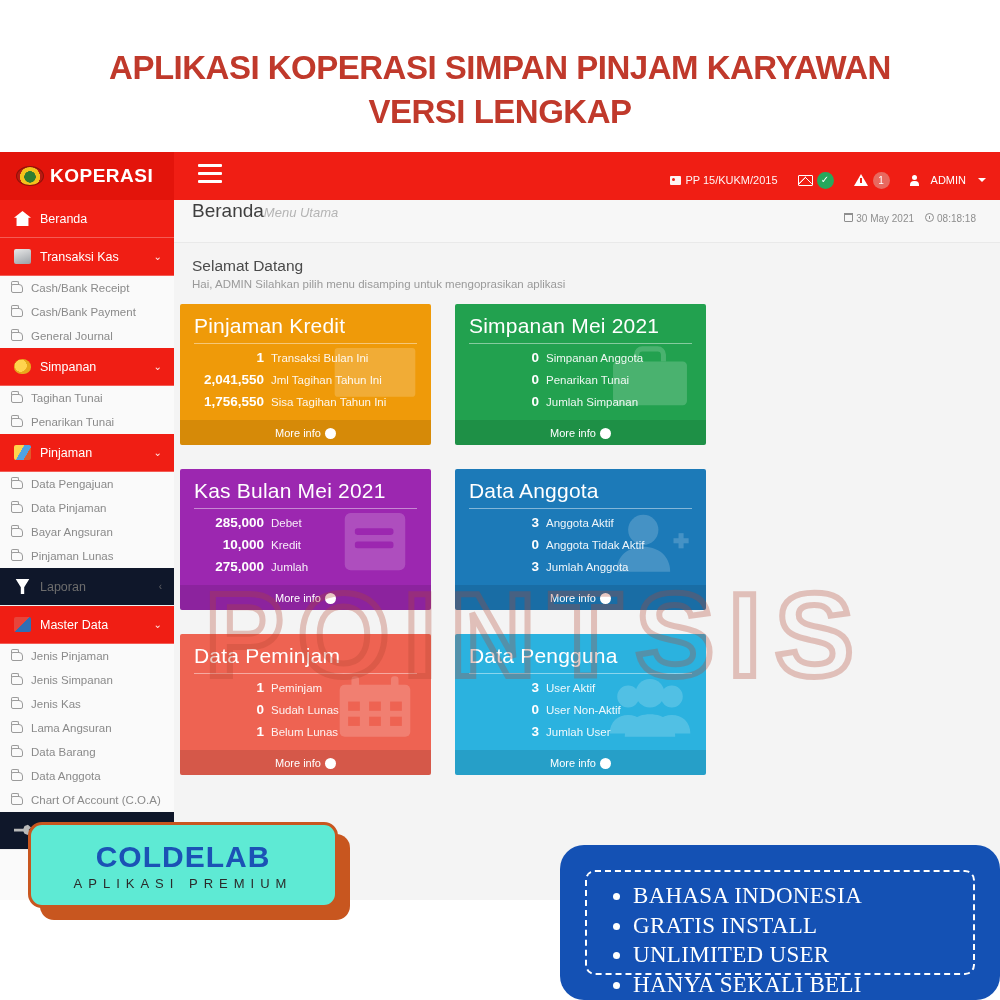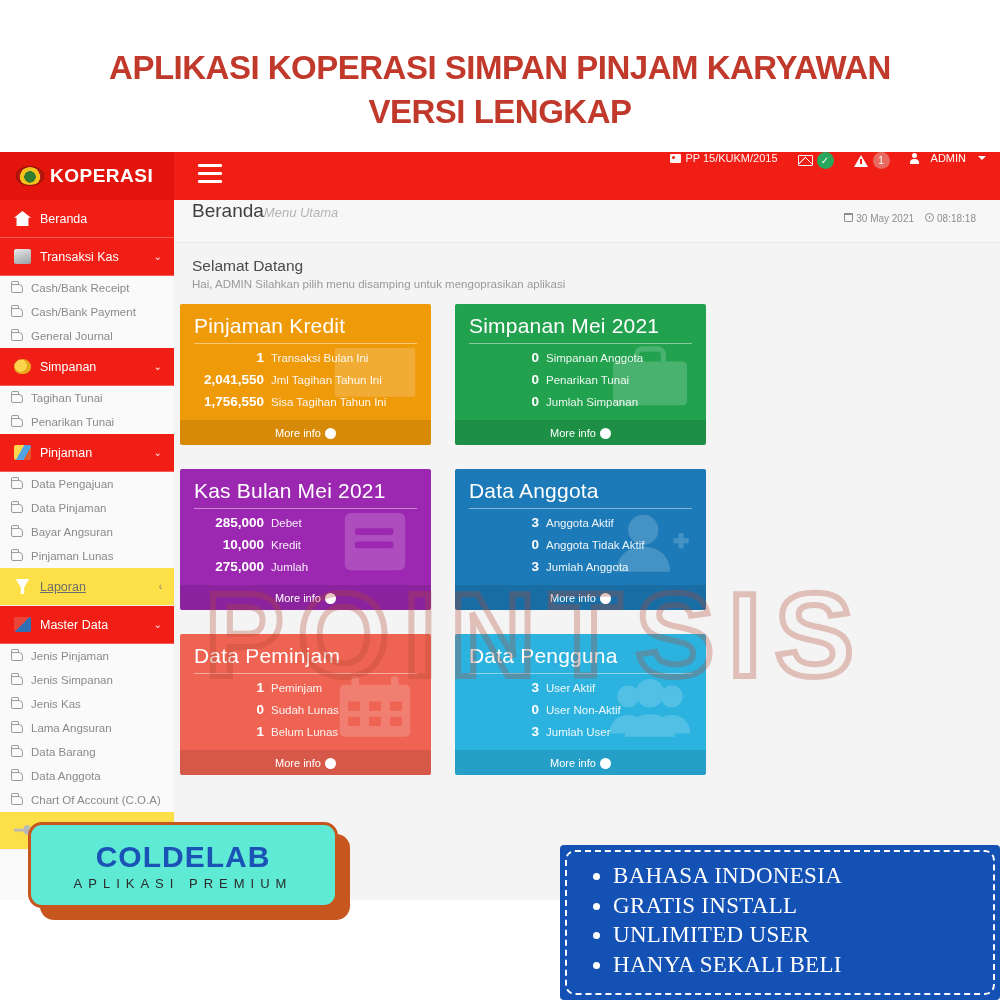--- a/index.html
+++ b/index.html
@@ -34,21 +34,21 @@
   .brand-logo{
     width:28px; height:20px; border-radius:50%;
     background:radial-gradient(circle at 50% 55%, #2e7d32 0 34%, #f5c21b 36% 60%, #b81a12 62% 100%);
     border:1px solid #8e1109; flex:none;
   }
   .brand-text{ color:#fff; font-weight:bold; font-size:19px; letter-spacing:0.5px; }
   .hamburger{ position:absolute; left:198px; top:12px; width:24px; height:22px; cursor:pointer; }
   .hamburger i{ display:block; height:3px; background:#fff; border-radius:1px; margin-bottom:5px; }
   .nav-right{
     position:absolute; right:14px; top:0; height:56px;
-    display:flex; align-items:flex-start; gap:20px; color:#fff; font-size:11px;
+    display:flex; align-items:center; gap:20px; color:#fff; font-size:11px;
   }
   .nav-right .pp{ display:flex; align-items:center; gap:4px; opacity:.95; }
   .tag-ico{ width:11px; height:9px; background:#fff; border-radius:1px; position:relative; display:inline-block;}
   .tag-ico:after{content:"";position:absolute;left:2px;top:2px;width:3px;height:3px;border-radius:50%;background:#f01e14;}
   .mail-wrap{ position:relative; display:flex; align-items:center; }
   .mail{ width:15px;height:11px;border:1.6px solid #fff;border-radius:1px;position:relative;}
   .mail:after{content:"";position:absolute;left:0;top:0;width:100%;height:100%;
     background:linear-gradient(135deg,transparent 44%,#fff 45%,#fff 52%,transparent 53%),
                linear-gradient(-135deg,transparent 44%,#fff 45%,#fff 52%,transparent 53%);
     background-size:52% 100%; background-position:left top,right top; background-repeat:no-repeat;}
@@ -65,21 +65,21 @@
   .user-ico:after{content:"";position:absolute;left:0;bottom:0;width:9px;height:5px;border-radius:4px 4px 0 0;background:#fff;}
   .caret{width:0;height:0;border-left:4px solid transparent;border-right:4px solid transparent;border-top:4px solid #fff;}
 
   
   .sidebar{ position:absolute; left:0; top:48px; width:174px; bottom:0; background:#fafafa; }
   .side-item{
     height:38px; display:flex; align-items:center; gap:9px; padding-left:14px;
     background:#f01e14; color:#fff; font-size:12.5px; position:relative;
     border-bottom:1px solid rgba(255,255,255,.28); cursor:pointer;
   }
-  .side-item.light{ background:#fde047; color:#6d6d6d; border-bottom:1px solid #eee;text-decoration:underline; }
+  .side-item.light{ background:#0f172a; color:#6d6d6d; border-bottom:1px solid #eee; }
   .side-item .chev{ position:absolute; right:12px; font-size:10px; opacity:.9; }
   .side-sub{
     height:24px; display:flex; align-items:center; gap:8px; padding-left:11px;
     color:#8a8a8a; font-size:11.5px; background:#fafafa; cursor:pointer;
   }
   .folder{ width:12px;height:9px;flex:none; border:1.4px solid #9b9b9b; border-radius:2px 4px 2px 2px; position:relative;}
   .folder:before{content:"";position:absolute;left:-1px;top:-4px;width:6px;height:3px;border:1.4px solid #9b9b9b;border-bottom:none;border-radius:2px 2px 0 0;}
   .mi{ width:17px; height:15px; flex:none; border-radius:2px; }
   .mi.home{ background:#fff; clip-path:polygon(50% 0,100% 45%,85% 45%,85% 100%,15% 100%,15% 45%,0 45%); }
   .mi.cash{ background:linear-gradient(160deg,#e9e9e9,#9aa0a6); border-radius:2px; }
@@ -145,21 +145,21 @@
   .coldelab{
     position:absolute; left:0; top:0; width:310px; height:86px; background:#5eead4;
     border:3px solid #c8561f; border-radius:14px;
     display:flex; flex-direction:column; align-items:center; justify-content:center; gap:2px;
   }
   .cold-title{ color:#1b52b5; font-weight:bold; font-size:30px; letter-spacing:1px; }
   .cold-sub{ color:#2b2b2b; font-size:13px; letter-spacing:6px; }
 
   .features{
     position:absolute; left:560px; top:845px; width:440px; height:155px;
-    background:#1451b4; border-radius:4px; z-index:20; padding:5px;
+    background:#1451b4; border-radius:24px; z-index:20; padding:25px;
   }
   .features-inner{ width:100%; height:100%; border:2px dashed #fff; border-radius:10px;
     padding:9px 10px 0 46px; }
   .features li{
     list-style:disc; color:#fff; font-family:"Liberation Serif", serif;
     font-size:23px; line-height:29.5px; letter-spacing:.3px;
   }
 </style>
 </head>
 <body>

